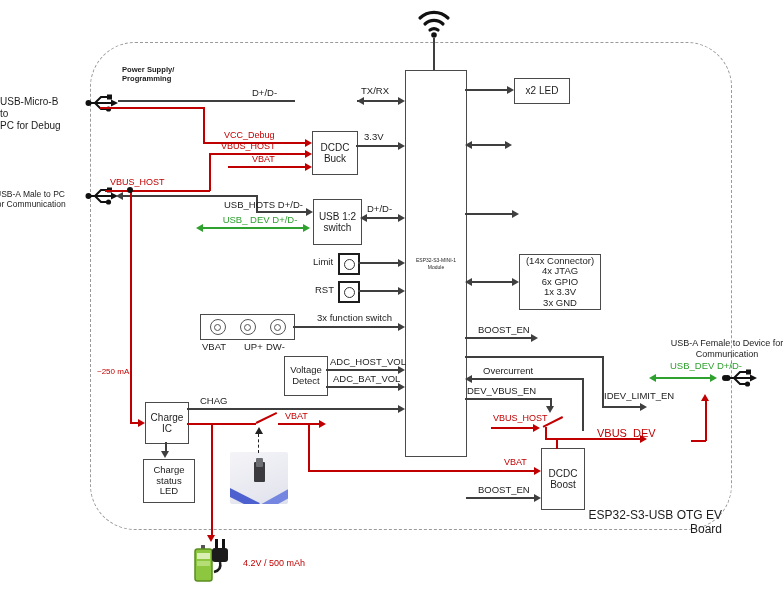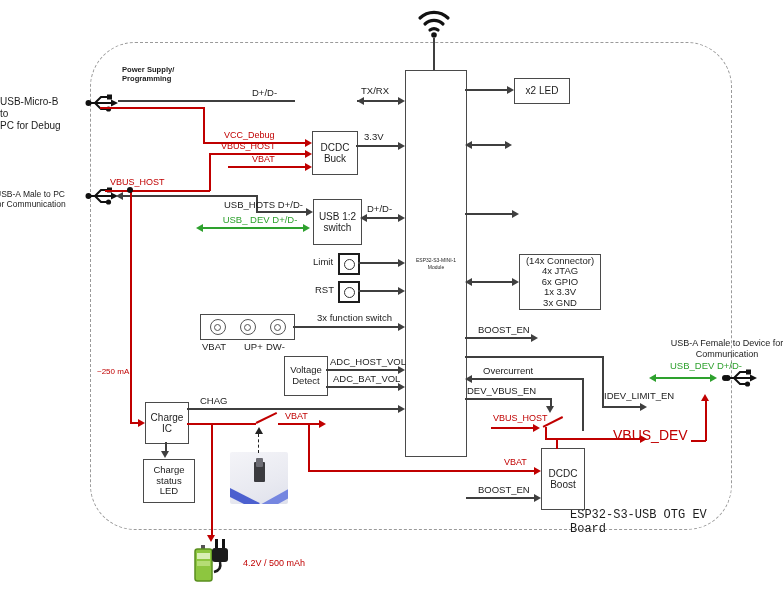--- a/index.html
+++ b/index.html
@@ -29,21 +29,21 @@
   .fbtn span{width:5px;height:5px;border:1.3px solid #555;border-radius:50%;}
   .dashv{position:absolute;width:0;border-left:1.6px dashed #222;}
 </style>
 </head>
 <body>
 
 <div id="stage">
 
   <div style="position:absolute;left:90px;top:42px;width:640px;height:486px;
               border:1.3px dashed #9a9a9a;border-radius:45px;"></div>
-  <div class="lbl" style="left:570px;top:508px;width:152px;text-align:left;font-size:12px;font-family:Liberation Mono, monospace;">ESP32-S3-USB OTG EV Board</div>
+  <div class="lbl" style="left:570px;top:508px;width:152px;text-align:right;font-size:12px;">ESP32-S3-USB OTG EV Board</div>
 
   <svg style="position:absolute;left:416px;top:4px;" width="36" height="36" viewBox="0 0 36 36">
     <g fill="none" stroke="#111" stroke-width="3.2" stroke-linecap="round">
       <path d="M4 14 a20 20 0 0 1 28 0"></path>
       <path d="M9 20 a13 13 0 0 1 18 0"></path>
       <path d="M14 26 a7 7 0 0 1 8 0"></path>
     </g>
     <circle cx="18" cy="31" r="2.8" fill="#111"></circle>
   </svg>
   <div class="vl k" style="left:433px;top:38px;height:32px;"></div>
@@ -265,16 +265,16 @@
   <div class="lbl" style="left:200px;top:395px;font-size:9.5px;">CHAG</div>
   <div class="lbl rd" style="left:96px;top:367px;font-size:8px;color:#c00000;background:#fff;padding:0 1px;">~250 mA</div>
   <div class="lbl rd" style="left:285px;top:411px;font-size:9px;color:#c00000;">VBAT</div>
   <div class="lbl rd" style="left:504px;top:457px;font-size:9px;color:#c00000;">VBAT</div>
   <div class="lbl" style="left:478px;top:324px;font-size:9.5px;">BOOST_EN</div>
   <div class="lbl" style="left:478px;top:484px;font-size:9.5px;">BOOST_EN</div>
   <div class="lbl" style="left:483px;top:365px;font-size:9.5px;">Overcurrent</div>
   <div class="lbl" style="left:467px;top:385px;font-size:9.5px;">DEV_VBUS_EN</div>
   <div class="lbl" style="left:604px;top:390px;font-size:9.5px;background:#fff;">IDEV_LIMIT_EN</div>
   <div class="lbl rd" style="left:493px;top:413px;font-size:9px;color:#c00000;">VBUS_HOST</div>
-  <div class="lbl rd" style="left:597px;top:427px;font-size:14px;color:#c00000;margin-left:16px;">VBUS_DEV</div>
+  <div class="lbl rd" style="left:597px;top:427px;font-size:11px;color:#c00000;">VBUS_DEV</div>
   <div class="lbl gn" style="left:648px;top:360px;width:80px;text-align:center;font-size:9.5px;color:#2ea12e;margin-left:18px;">USB_DEV D+/D-</div>
 
 </div>
 
 </body></html>

